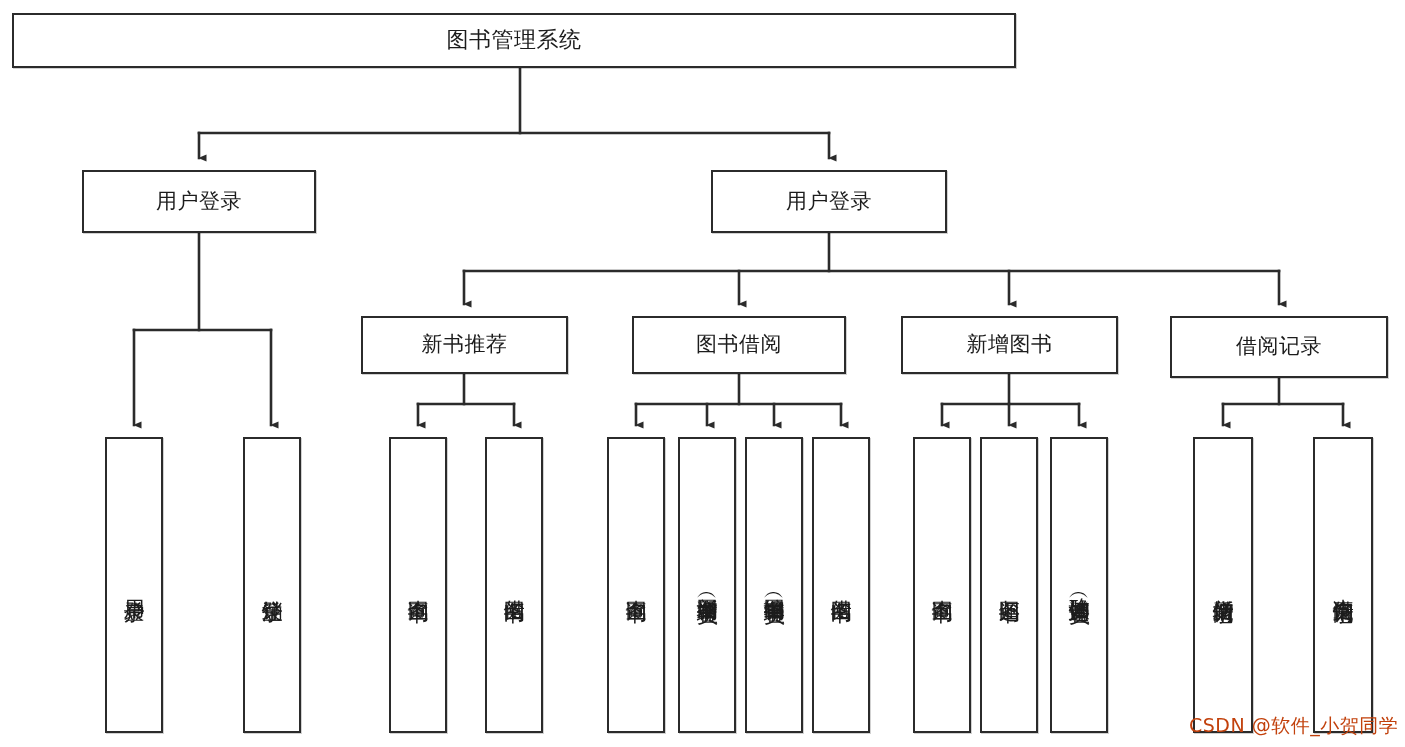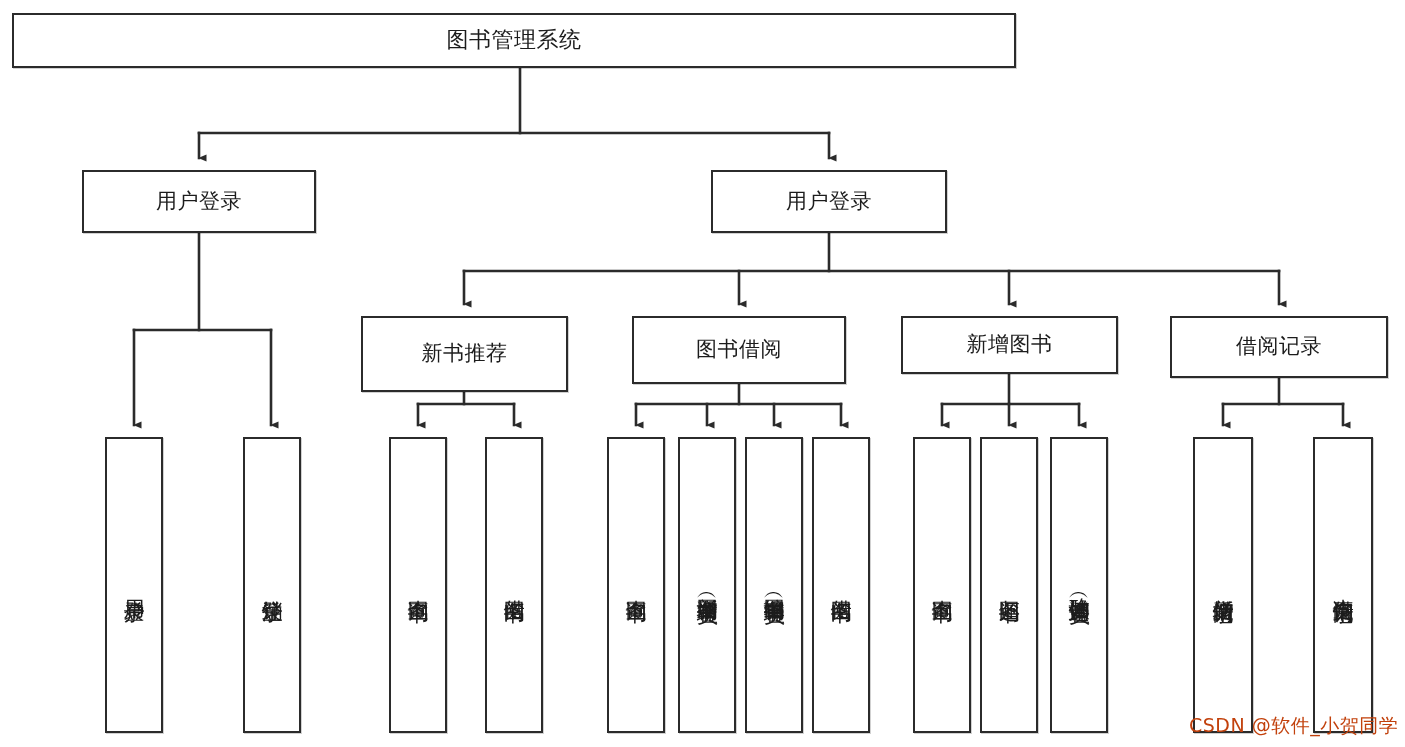--- a/index.html
+++ b/index.html
@@ -108,24 +108,24 @@
     <span class="node-label">图书管理系统</span>
   </div>
 
   <div class="node-box h-node" style="left:82px;top:170px;width:234px;height:63px;">
     <span class="node-label">用户登录</span>
   </div>
   <div class="node-box h-node" style="left:711px;top:170px;width:236px;height:63px;">
     <span class="node-label">用户登录</span>
   </div>
 
-  <div class="node-box h-node" style="left:361px;top:316px;width:207px;height:76px;">
+  <div class="node-box h-node" style="left:361px;top:316px;width:207px;height:58px;">
     <span class="node-label">新书推荐</span>
   </div>
-  <div class="node-box h-node" style="left:632px;top:316px;width:214px;height:68px;">
+  <div class="node-box h-node" style="left:632px;top:316px;width:214px;height:58px;">
     <span class="node-label">图书借阅</span>
   </div>
   <div class="node-box h-node" style="left:901px;top:316px;width:217px;height:58px;">
     <span class="node-label">新增图书</span>
   </div>
   <div class="node-box h-node" style="left:1170px;top:316px;width:218px;height:62px;">
     <span class="node-label">借阅记录</span>
   </div>
 
   <div class="node-box v-node" style="left:105px;top:437px;width:58px;height:296px;">

